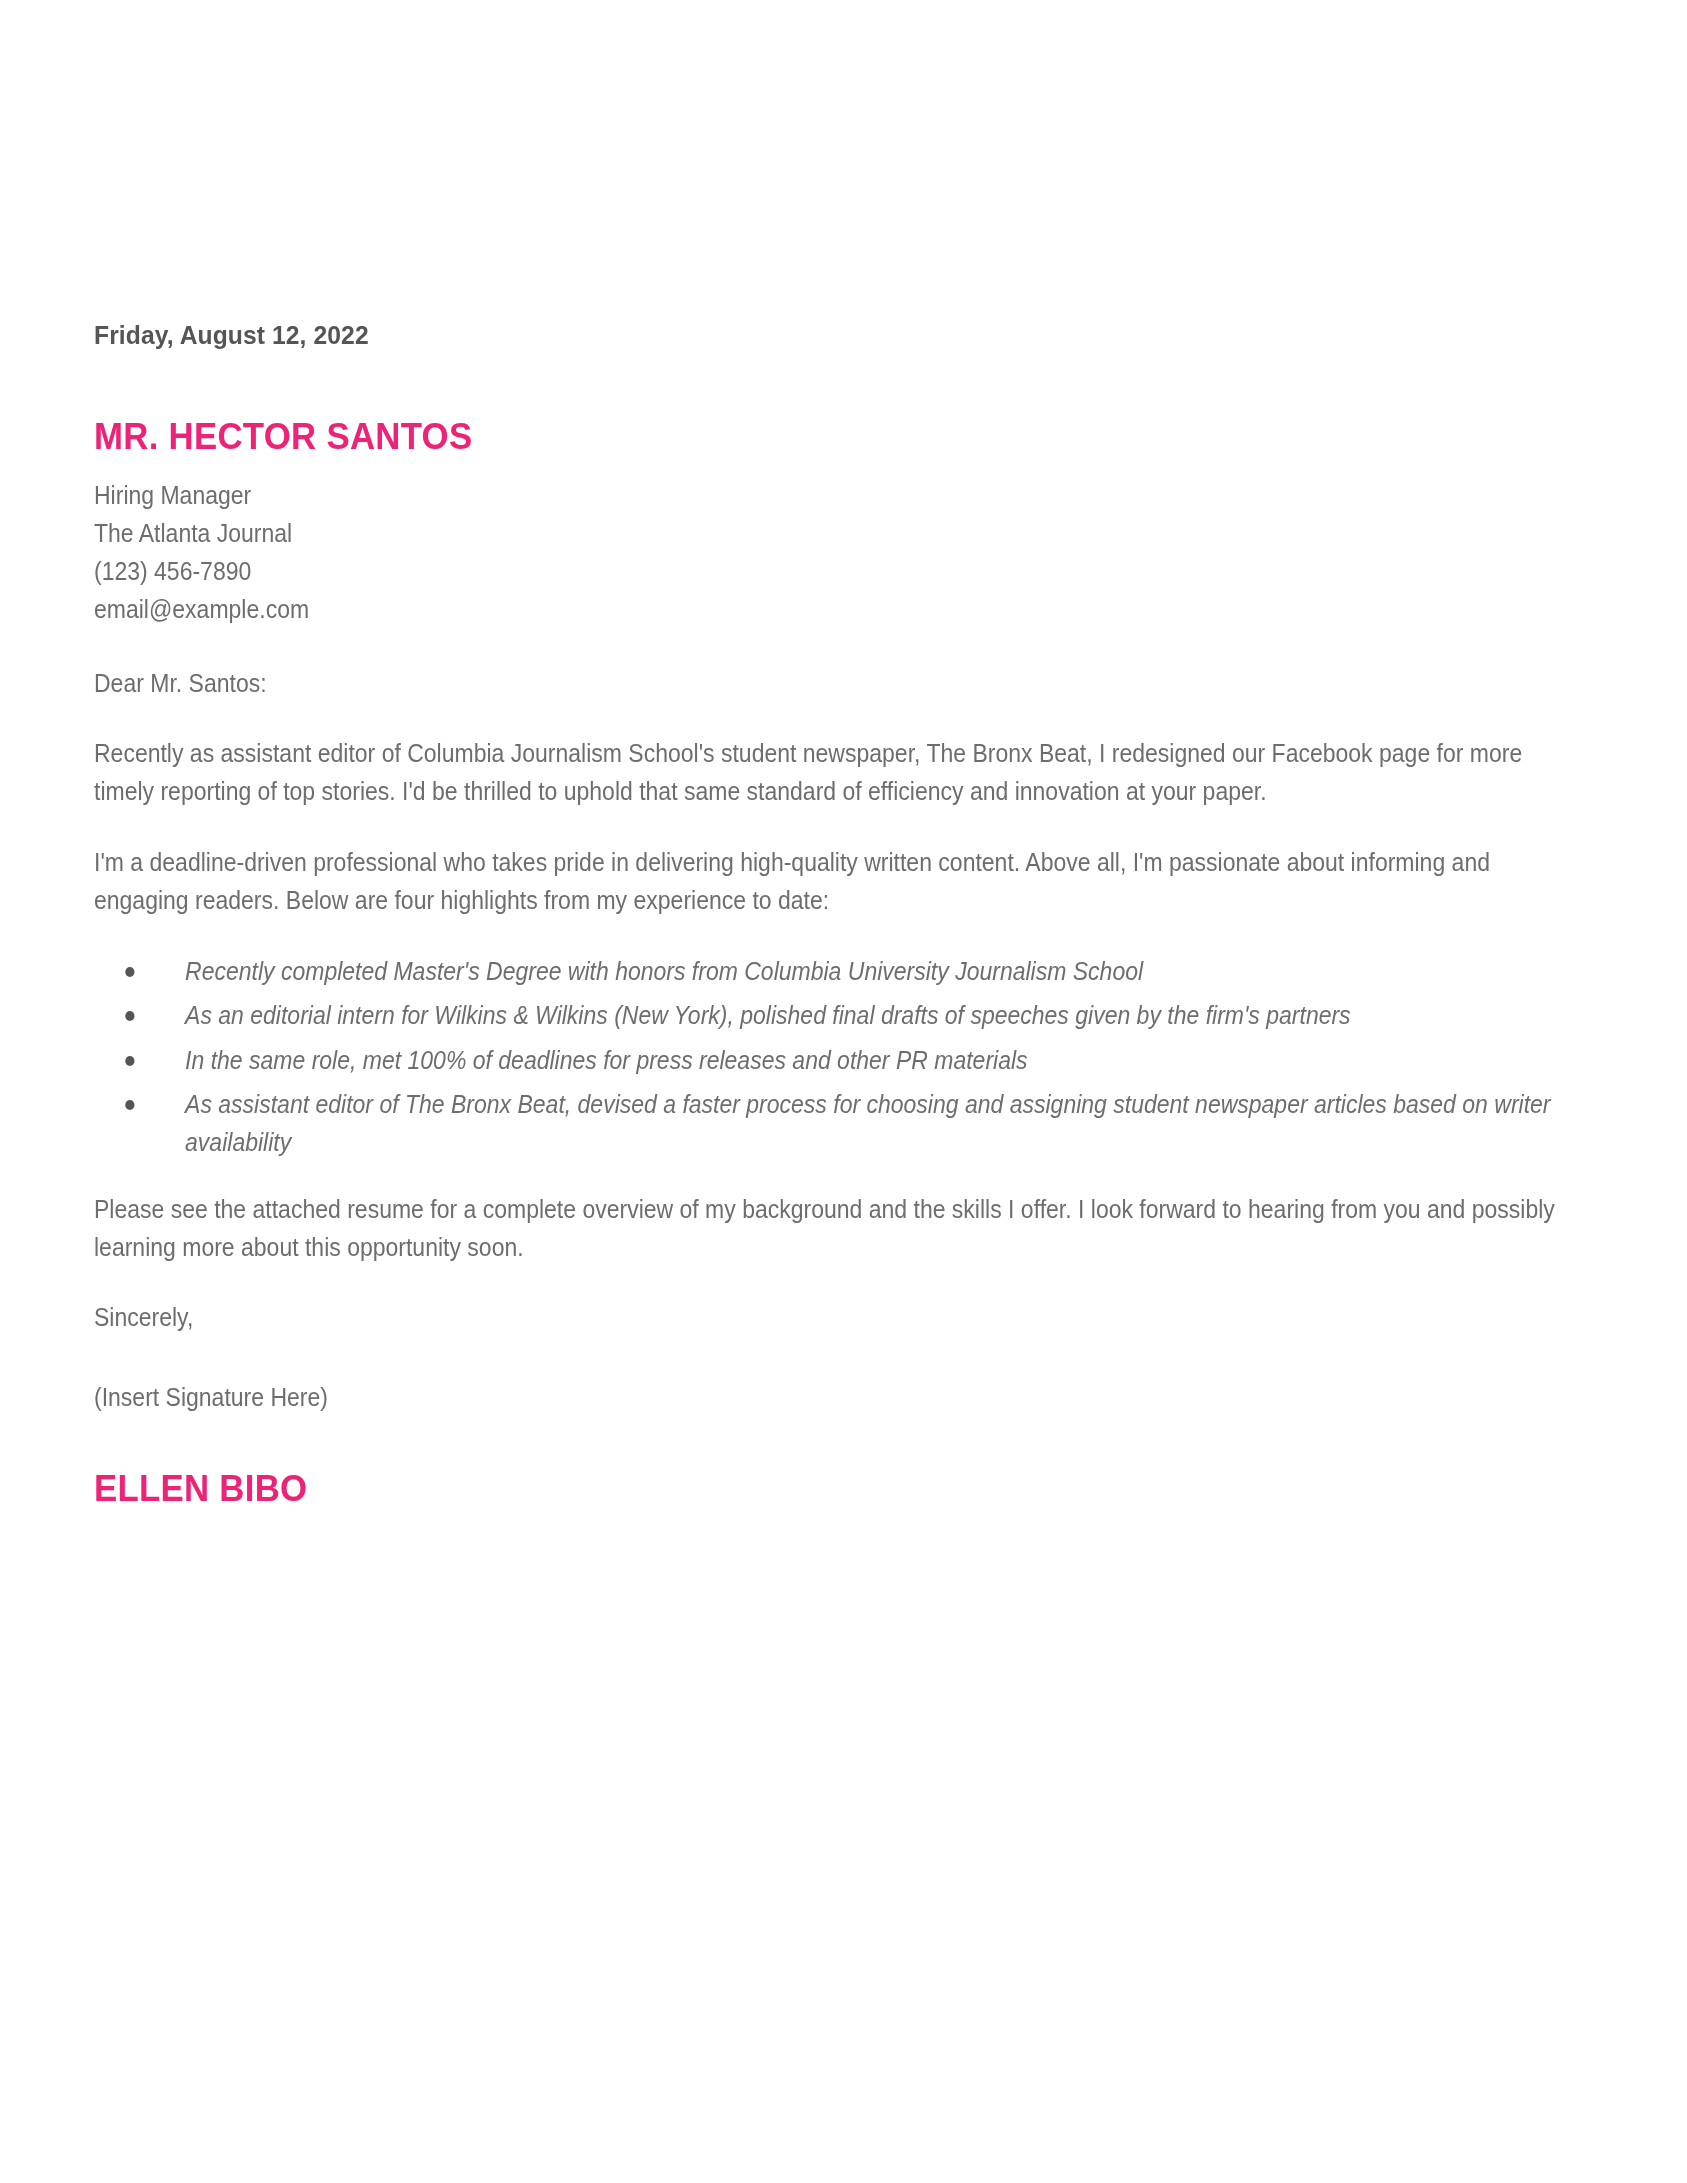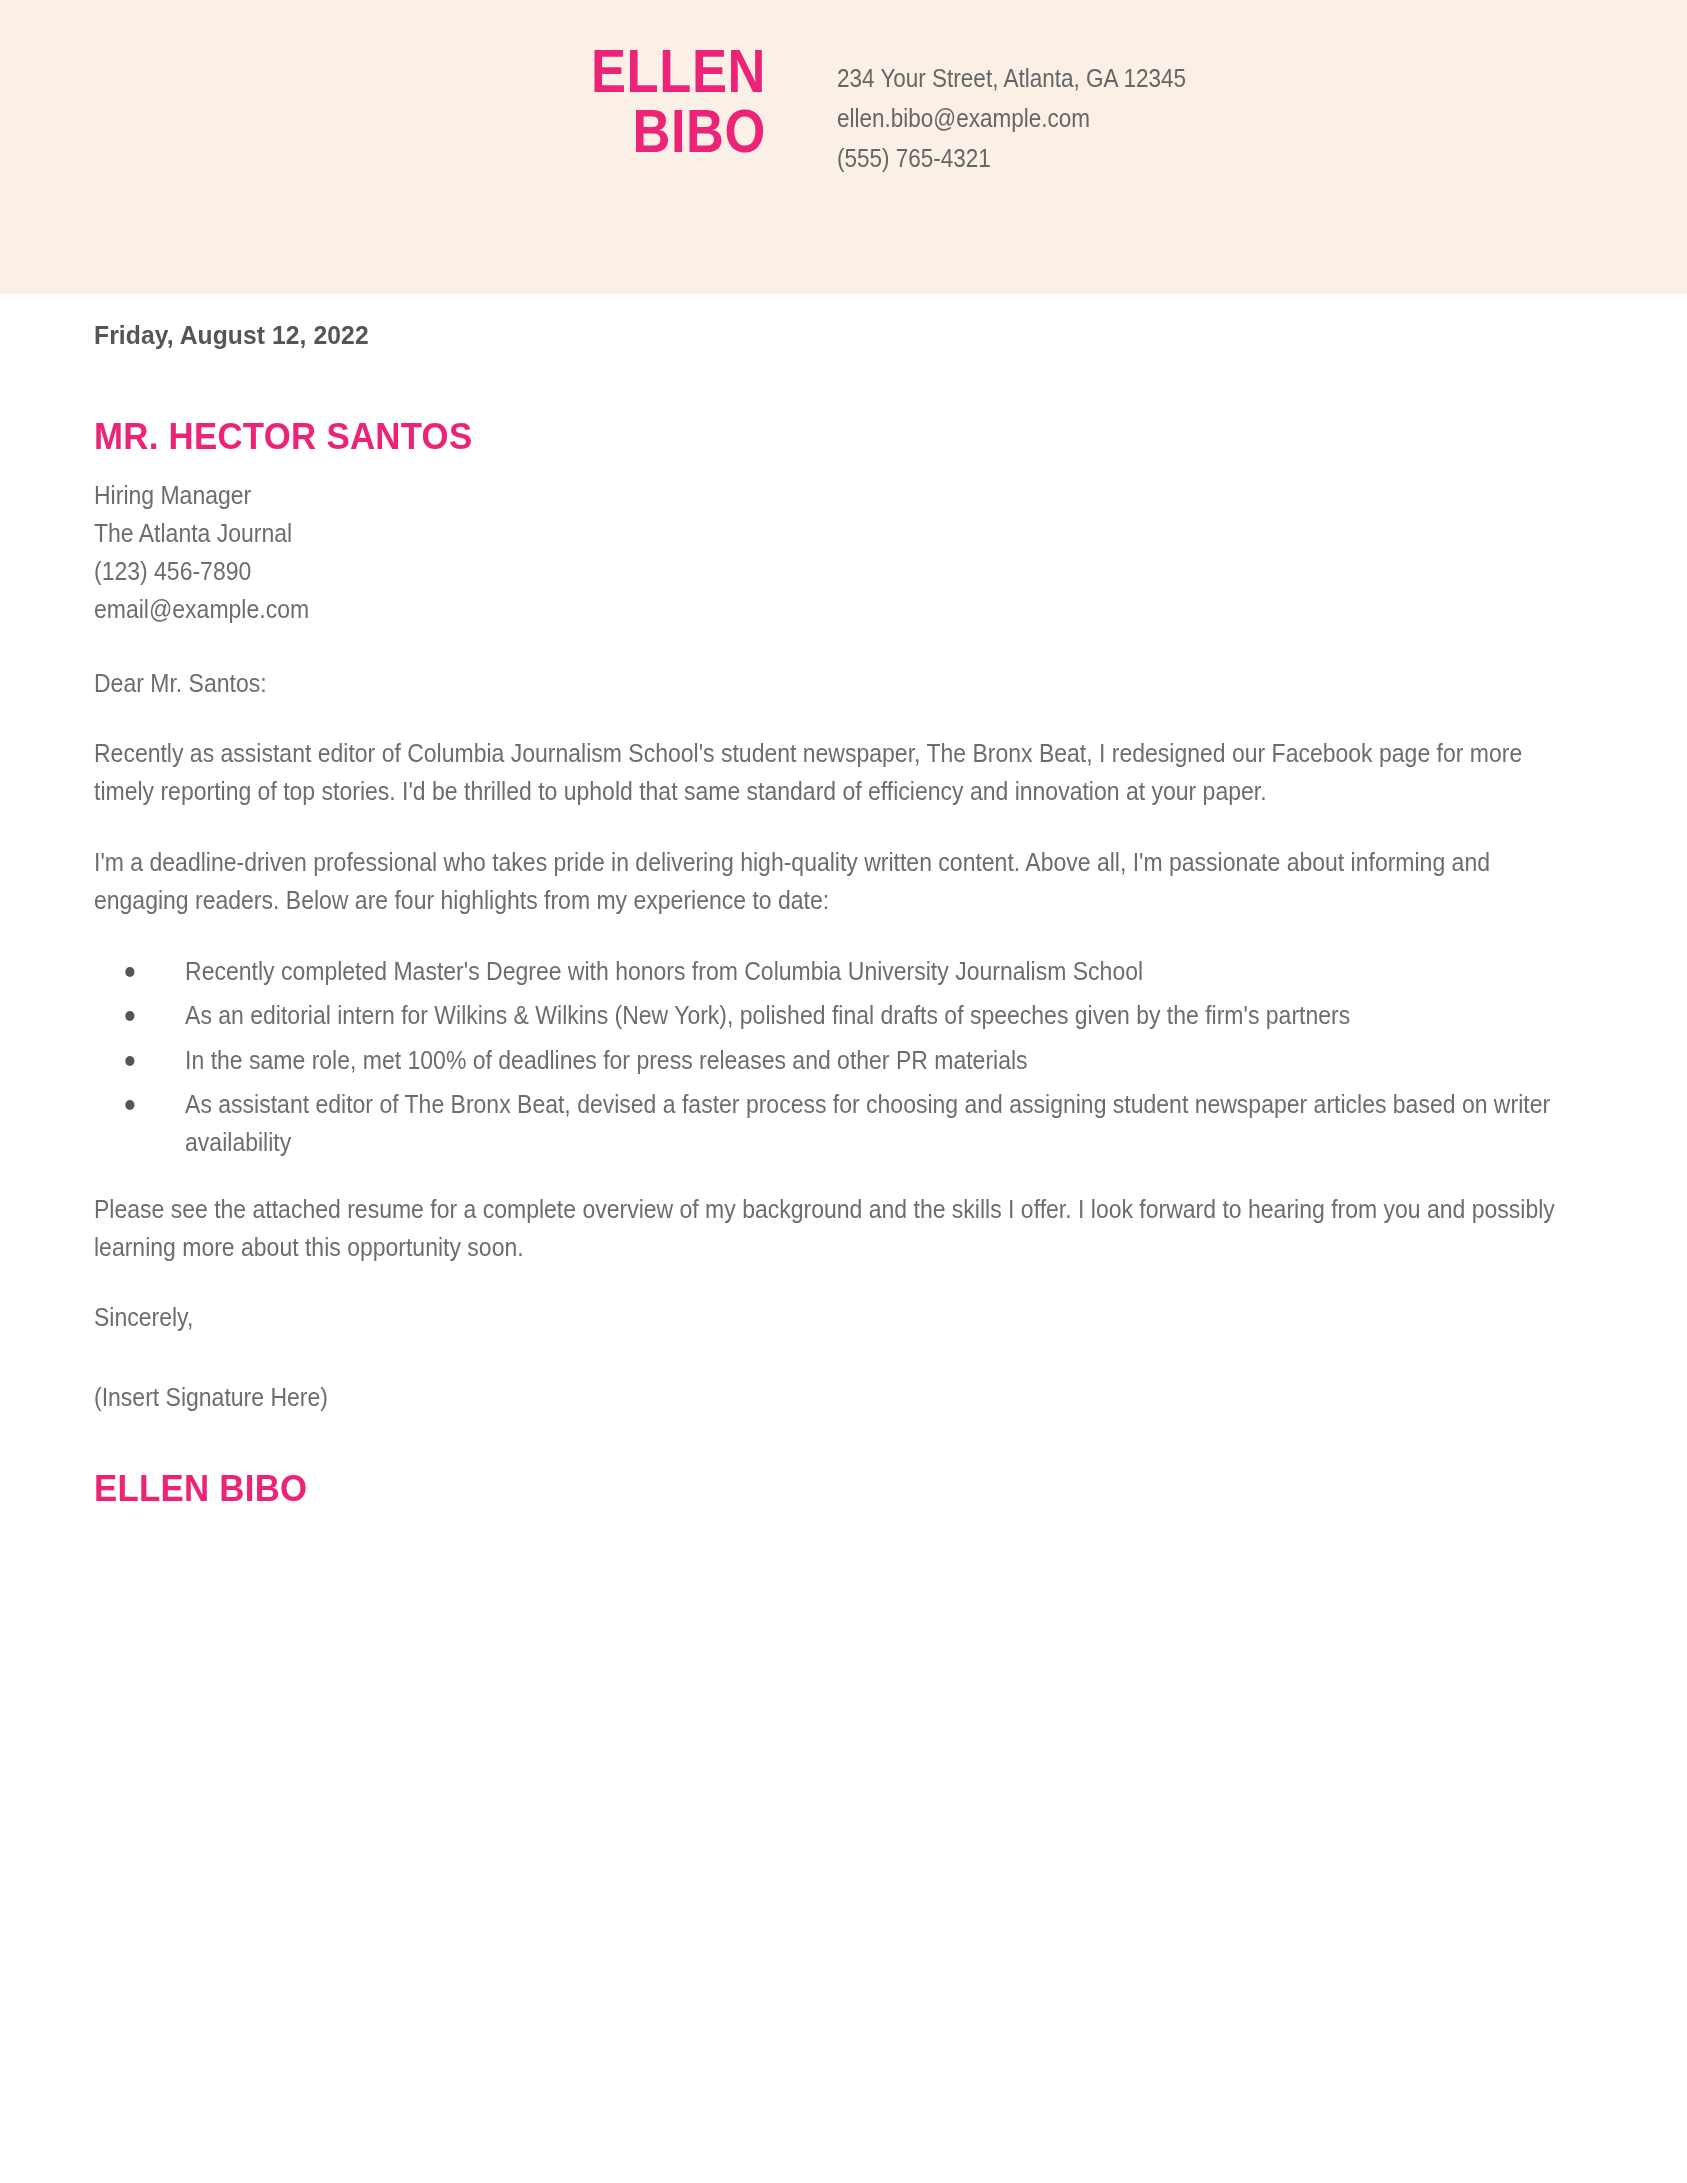--- a/index.html
+++ b/index.html
@@ -134,20 +134,21 @@
     text-align: left;
     width: 1608px;
     transform: scaleX(0.92);
     transform-origin: left top;
   }
 
   .bullet-list {
     list-style: none;
     margin: 5.3px 0 29px 0;
     padding: 0;
+    font-style: italic;
   }
   .bullet-item {
     position: relative;
     padding-left: 99px;
     font-family: "Liberation Sans Narrow", "Liberation Sans", sans-serif;
     font-size: 25px;
     line-height: 38px;
     color: #6d6d6d;
     margin-bottom: 6.6px;
     width: 1508px;
@@ -187,34 +188,20 @@
     margin: 0;
     transform: scaleX(0.94);
     transform-origin: left center;
   }
 </style>
 </head>
 <body>
 
 <div class="page">
 
-  <div class="header-band">
-
-    <div class="header-name">
-      <span class="nm-line">ELLEN</span>
-      <span class="nm-line">BIBO</span>
-    </div>
-
-    <div class="header-contact">
-      <span class="ct-line">234 Your Street, Atlanta, GA 12345</span>
-      <span class="ct-line">ellen.bibo@example.com</span>
-      <span class="ct-line">(555) 765-4321</span>
-    </div>
-
-  </div>
 
   <div class="content">
 
     <p class="letter-date">Friday, August 12, 2022</p>
 
     <p class="recipient-name">MR. HECTOR SANTOS</p>
 
     <div class="recipient-details">
       <span class="rd-line">Hiring Manager</span>
       <span class="rd-line">The Atlanta Journal</span>

